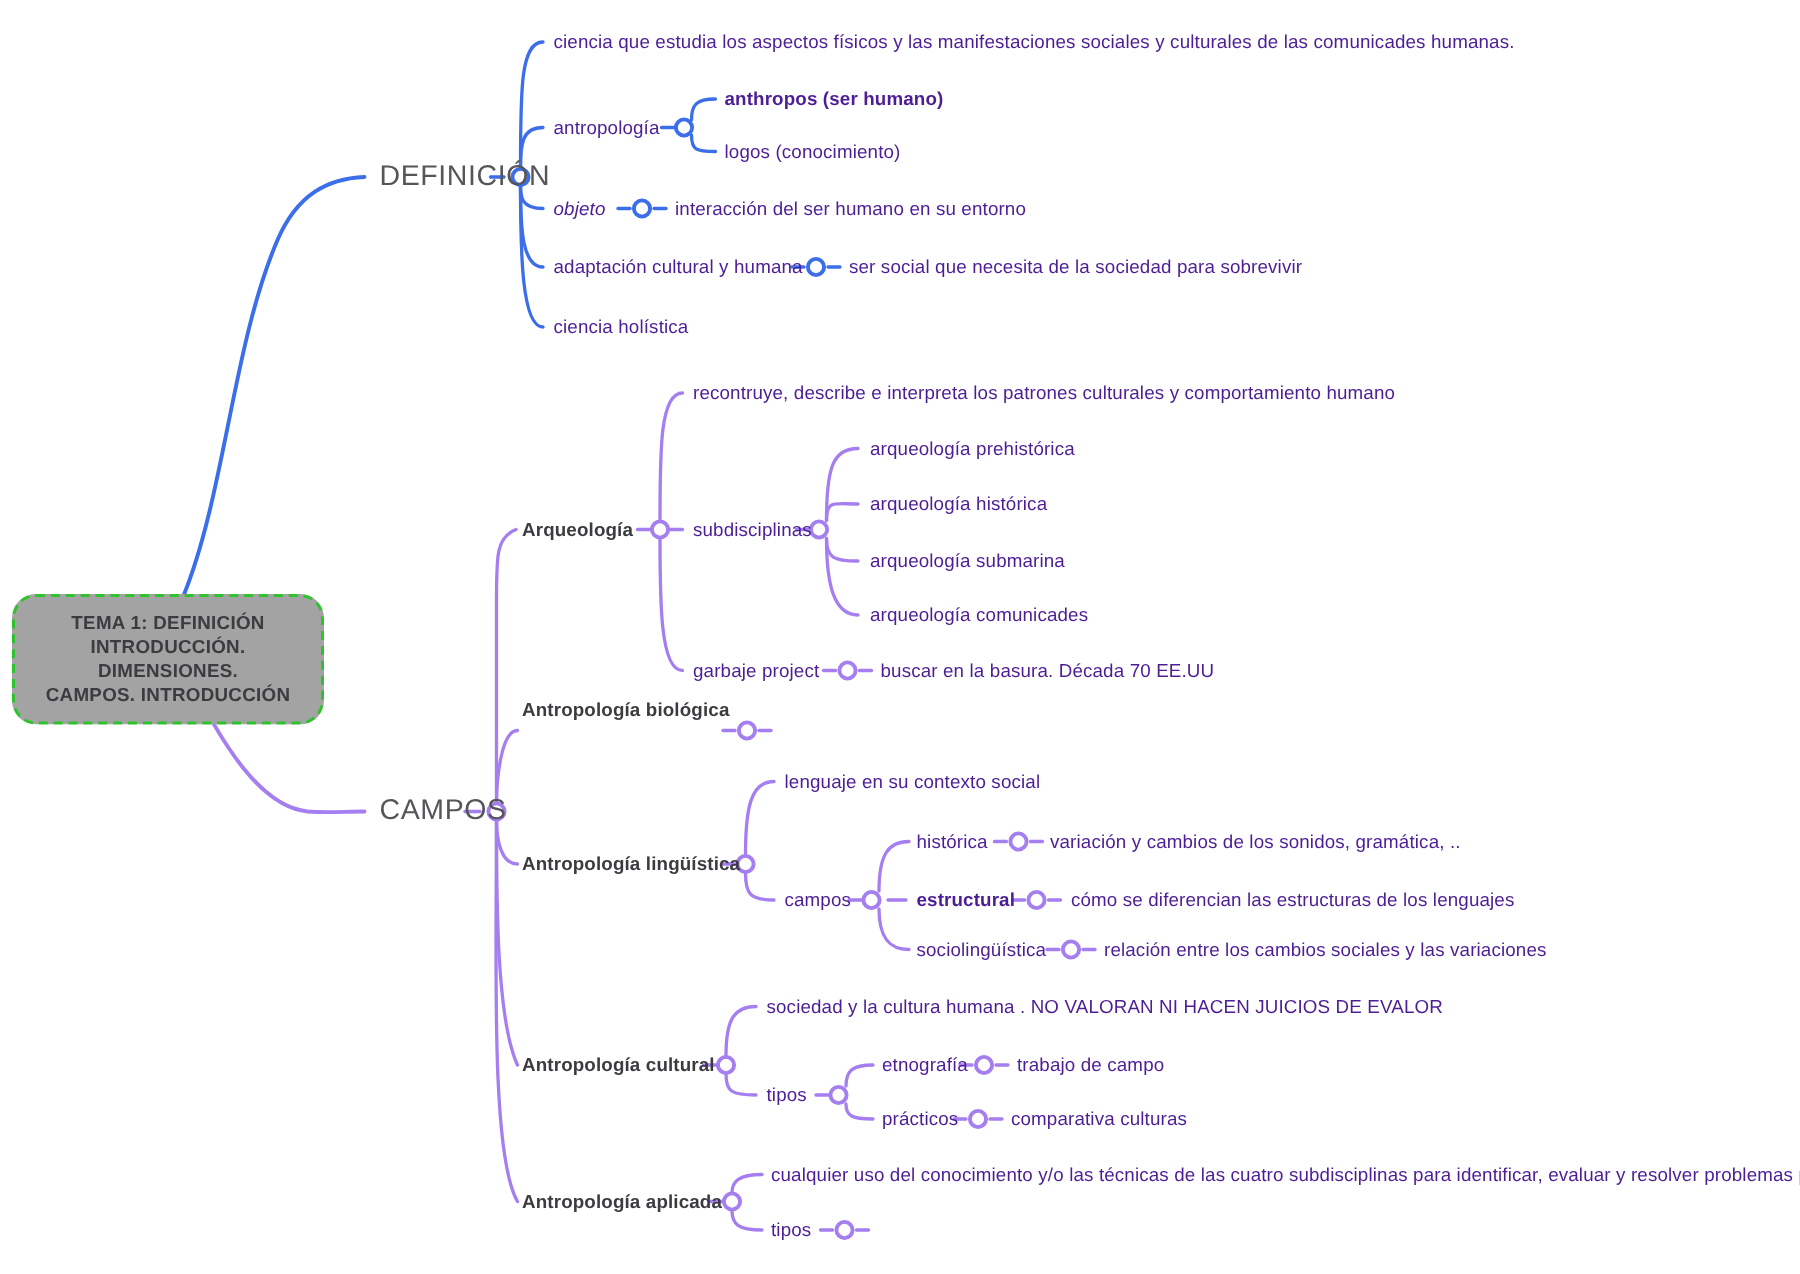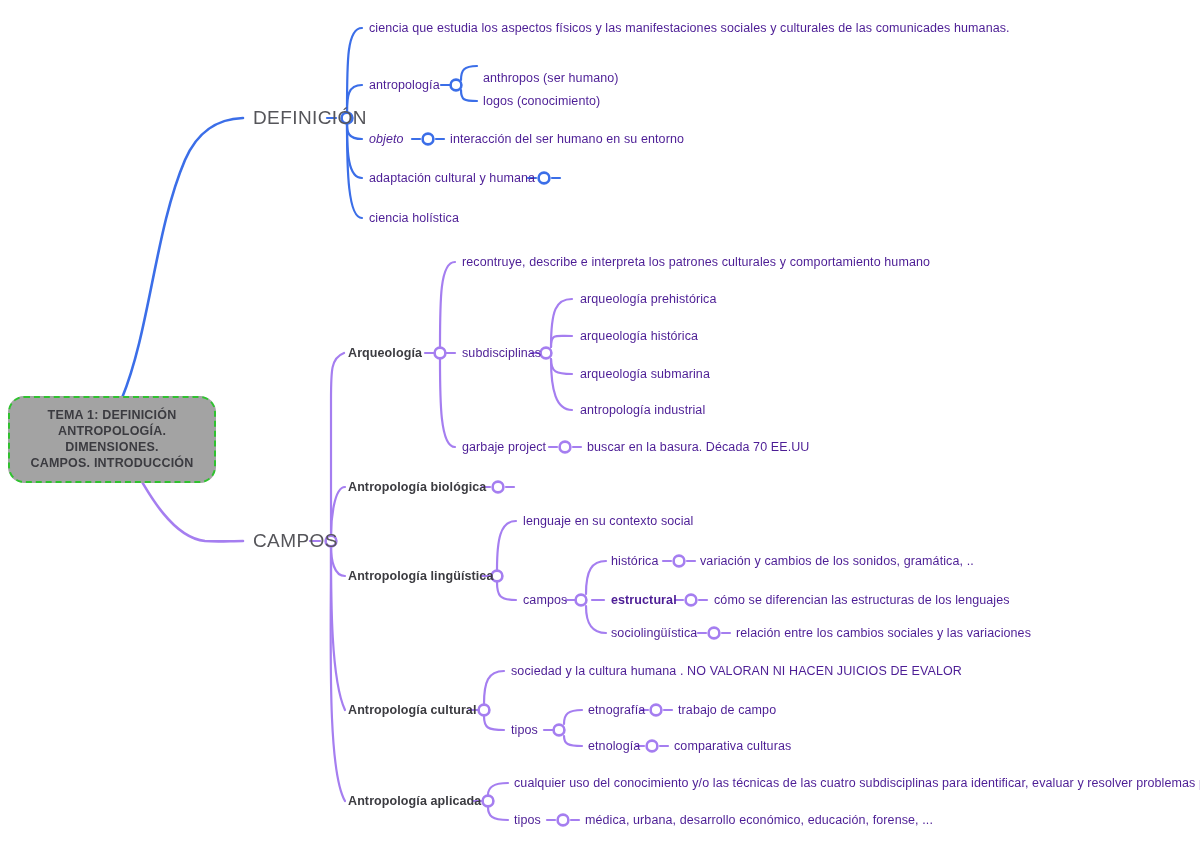--- a/index.html
+++ b/index.html
@@ -153,65 +153,65 @@
       <circle cx="488" cy="801" r="5.4" fill="#ffffff" stroke="#a57ef0" stroke-width="2.6"></circle>
 
       <path d="M547,820 L555,820" stroke="#a57ef0" stroke-width="2.2"></path>
       <path d="M571,820 L579,820" stroke="#a57ef0" stroke-width="2.2"></path>
       <circle cx="563" cy="820" r="5.4" fill="#ffffff" stroke="#a57ef0" stroke-width="2.6"></circle>
     </g>
   </svg>
 
   <div id="root-node">
     <div>TEMA 1: DEFINICIÓN</div>
-    <div>ANTROPOLOGÍA. DIMENSIONES.</div>
+    <div>INTRODUCCIÓN. DIMENSIONES.</div>
     <div>CAMPOS. INTRODUCCIÓN</div>
   </div>
 
   <div class="lbl cap" style="left:253px;top:118px;">DEFINICIÓN</div>
 
   <div class="lbl" style="left:369px;top:28px;">ciencia que estudia los aspectos físicos y las manifestaciones sociales y culturales de las comunicades humanas.</div>
   <div class="lbl" style="left:369px;top:85px;">antropología</div>
-  <div class="lbl" style="left:483px;top:78px;">anthropos (ser humano)</div>
+  <div class="lbl" style="left:483px;top:66px;font-weight:bold;">anthropos (ser humano)</div>
   <div class="lbl" style="left:483px;top:101px;">logos (conocimiento)</div>
   <div class="lbl" style="left:369px;top:139px;font-style:italic;">objeto</div>
   <div class="lbl" style="left:450px;top:139px;">interacción del ser humano en su entorno</div>
   <div class="lbl" style="left:369px;top:178px;">adaptación cultural y humana</div>
+  <div class="lbl" style="left:566px;top:178px;">ser social que necesita de la sociedad para sobrevivir</div>
   <div class="lbl" style="left:369px;top:218px;">ciencia holística</div>
 
   <div class="lbl cap" style="left:253px;top:541px;">CAMPOS</div>
 
   <div class="lbl b" style="left:348px;top:353px;">Arqueología</div>
   <div class="lbl" style="left:462px;top:262px;">recontruye, describe e interpreta los patrones culturales y comportamiento humano</div>
   <div class="lbl" style="left:462px;top:353px;">subdisciplinas</div>
   <div class="lbl" style="left:580px;top:299px;">arqueología prehistórica</div>
   <div class="lbl" style="left:580px;top:336px;">arqueología histórica</div>
   <div class="lbl" style="left:580px;top:374px;">arqueología submarina</div>
-  <div class="lbl" style="left:580px;top:410px;">antropología industrial</div>
+  <div class="lbl" style="left:580px;top:410px;">arqueología comunicades</div>
   <div class="lbl" style="left:462px;top:447px;">garbaje project</div>
   <div class="lbl" style="left:587px;top:447px;">buscar en la basura. Década 70 EE.UU</div>
 
-  <div class="lbl b" style="left:348px;top:487px;">Antropología biológica</div>
+  <div class="lbl b" style="left:348px;top:473px;">Antropología biológica</div>
 
   <div class="lbl b" style="left:348px;top:576px;">Antropología lingüística</div>
   <div class="lbl" style="left:523px;top:521px;">lenguaje en su contexto social</div>
   <div class="lbl" style="left:523px;top:600px;">campos</div>
   <div class="lbl" style="left:611px;top:561px;">histórica</div>
   <div class="lbl" style="left:700px;top:561px;">variación y cambios de los sonidos, gramática, ..</div>
   <div class="lbl" style="left:611px;top:600px;font-weight:bold;">estructural</div>
   <div class="lbl" style="left:714px;top:600px;">cómo se diferencian las estructuras de los lenguajes</div>
   <div class="lbl" style="left:611px;top:633px;">sociolingüística</div>
   <div class="lbl" style="left:736px;top:633px;">relación entre los cambios sociales y las variaciones</div>
 
   <div class="lbl b" style="left:348px;top:710px;">Antropología cultural</div>
   <div class="lbl" style="left:511px;top:671px;">sociedad y la cultura humana . NO VALORAN NI HACEN JUICIOS DE EVALOR</div>
   <div class="lbl" style="left:511px;top:730px;">tipos</div>
   <div class="lbl" style="left:588px;top:710px;">etnografía</div>
   <div class="lbl" style="left:678px;top:710px;">trabajo de campo</div>
-  <div class="lbl" style="left:588px;top:746px;">etnología</div>
+  <div class="lbl" style="left:588px;top:746px;">prácticos</div>
   <div class="lbl" style="left:674px;top:746px;">comparativa culturas</div>
 
   <div class="lbl b" style="left:348px;top:801px;">Antropología aplicada</div>
   <div class="lbl" style="left:514px;top:783px;">cualquier uso del conocimiento y/o las técnicas de las cuatro subdisciplinas para identificar, evaluar y resolver problemas prácticos</div>
   <div class="lbl" style="left:514px;top:820px;">tipos</div>
-  <div class="lbl" style="left:585px;top:820px;">médica, urbana, desarrollo económico, educación, forense, ...</div>
 
 </div>
 
 </body></html>

